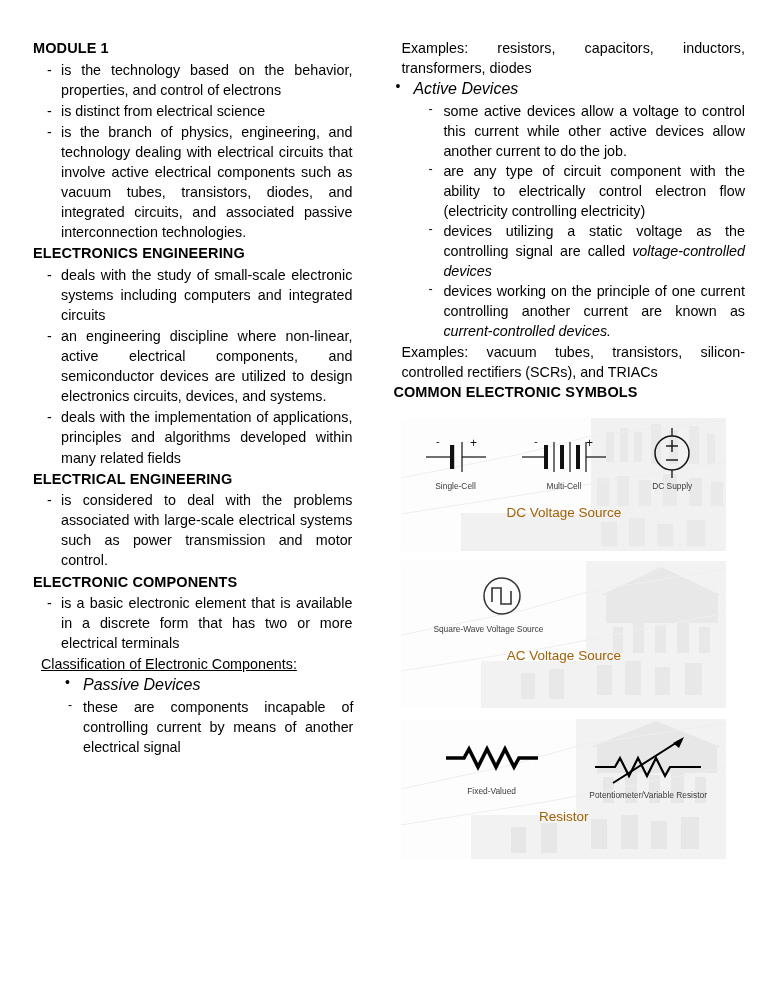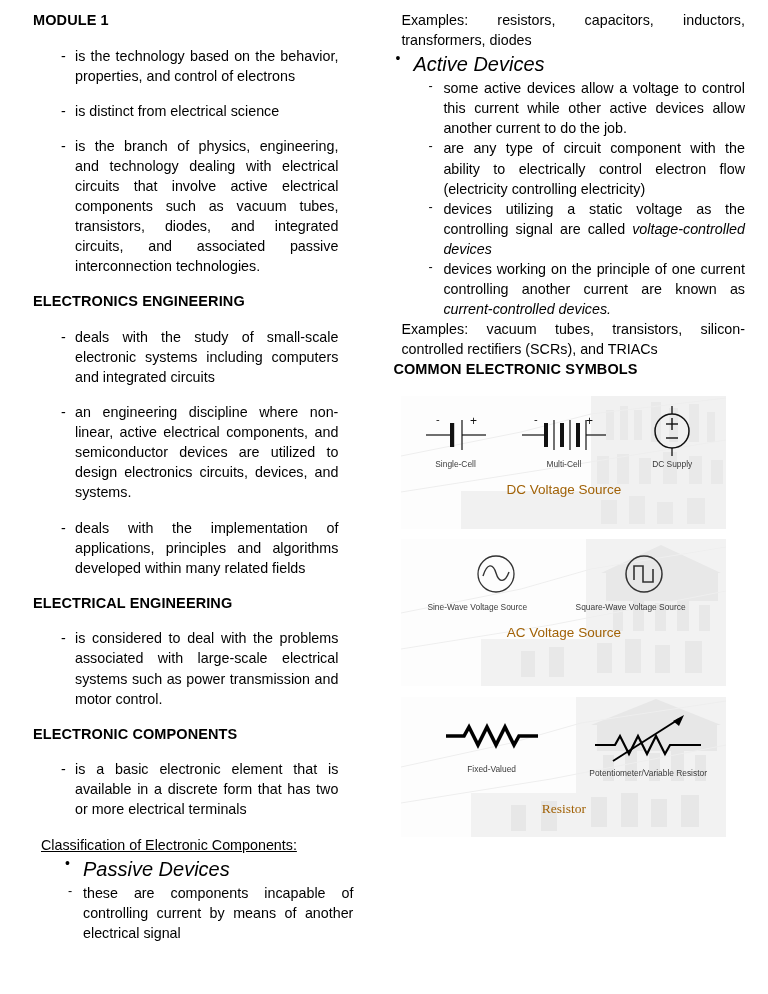--- a/index.html
+++ b/index.html
@@ -13,21 +13,21 @@
     height: 994px;
     font-family: "Liberation Sans", sans-serif;
     color: #000000;
     overflow: hidden;
   }
   .page {
     position: relative;
     width: 768px;
     height: 994px;
     box-sizing: border-box;
-    padding: 10px 23px 10px 33px;
+    padding: 38px 23px 10px 33px;
     display: flex;
     flex-direction: row;
     gap: 16px;
   }
   .col {
     box-sizing: border-box;
   }
   .col-left {
     width: 352px;
     padding-right: 24px;
@@ -52,39 +52,39 @@
     margin: 0;
     padding: 0;
   }
   ul.dash > li {
     position: relative;
     padding-left: 27px;
     font-size: 14.3px;
     line-height: 1.405;
     text-align: justify;
     text-justify: inter-word;
-    margin: 15px;
+    margin: 1px;
   }
   ul.dash > li::before {
     content: "-";
     position: absolute;
     left: 13px;
     top: 0;
   }
 
   
   ul.dot {
     list-style: none;
     margin: 0;
     padding: 0 0 0 30px;
   }
   ul.dot > li {
     position: relative;
     padding-left: 20px;
-    font-size: 20px;
+    font-size: 16px;
     line-height: 1.405;
     font-style: italic;
     margin: 0;
   }
   ul.dot > li::before {
     content: "\2022";
     position: absolute;
     left: 2px;
     top: -1px;
     font-style: normal;
@@ -358,29 +358,20 @@
             <rect x="148" y="108" width="15" height="30"></rect>
         </g>
         <g stroke="#cfcfcf" stroke-width="1" fill="none">
           <path d="M0 74 L120 50 L190 30 L325 8"></path>
           <path d="M0 110 L150 86 L325 52"></path>
         </g>
       </svg>
       <div class="fig-inner">
         <div class="fig-row" style="justify-content:space-between;padding-left:26px;padding-right:14px;">
 
-          <div class="fig-item half" style="align-items:flex-start;">
-            <div class="sym" style="width:100%;justify-content:center;">
-              <svg width="44" height="44" viewBox="0 0 44 44">
-                <circle cx="22" cy="22" r="18" fill="none" stroke="#333" stroke-width="1.3"></circle>
-                <path d="M9 24 C13 11, 19 11, 22 21 C25 31, 31 31, 35 20" fill="none" stroke="#333" stroke-width="1.4"></path>
-              </svg>
-            </div>
-            <div class="cap wide">Sine-Wave Voltage Source</div>
-          </div>
 
           <div class="fig-item half" style="align-items:flex-start;margin-left:6px;">
             <div class="sym" style="width:100%;justify-content:center;">
               <svg width="44" height="44" viewBox="0 0 44 44">
                 <circle cx="22" cy="22" r="18" fill="none" stroke="#333" stroke-width="1.5"></circle>
                 <path d="M12 28 L12 14 L21 14 L21 30 L31 30 L31 17" fill="none" stroke="#333" stroke-width="1.6"></path>
               </svg>
             </div>
             <div class="cap left-align">Square-Wave Voltage Source</div>
           </div>
@@ -434,18 +425,18 @@
               <svg width="118" height="50" viewBox="0 0 118 50">
                 <path d="M6 32 L26 32 L31 23 L40 41 L49 23 L58 41 L67 23 L76 41 L81 32 L112 32" fill="none" stroke="#000" stroke-width="2.2" stroke-linejoin="miter"></path>
                 <line x1="24" y1="48" x2="90" y2="6" stroke="#000" stroke-width="2"></line>
                 <polygon points="95,2 84,8 90,13" fill="#000"></polygon>
               </svg>
             </div>
             <div class="cap wide">Potentiometer/Variable Resistor</div>
           </div>
 
         </div>
-        <div class="fig-title" style="margin-top:22px;font-family:Liberation Serif, serif;">Resistor</div>
+        <div class="fig-title" style="margin-top:7px;">Resistor</div>
       </div>
     </div>
 
   </div>
 </div>
 
 </body></html>

